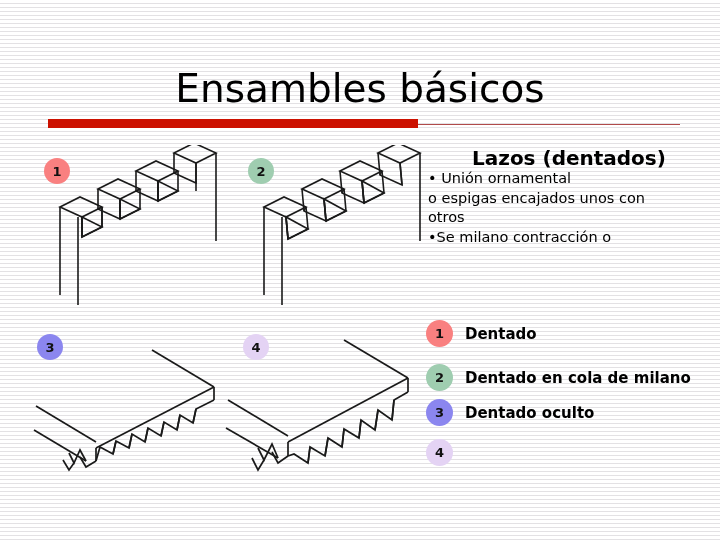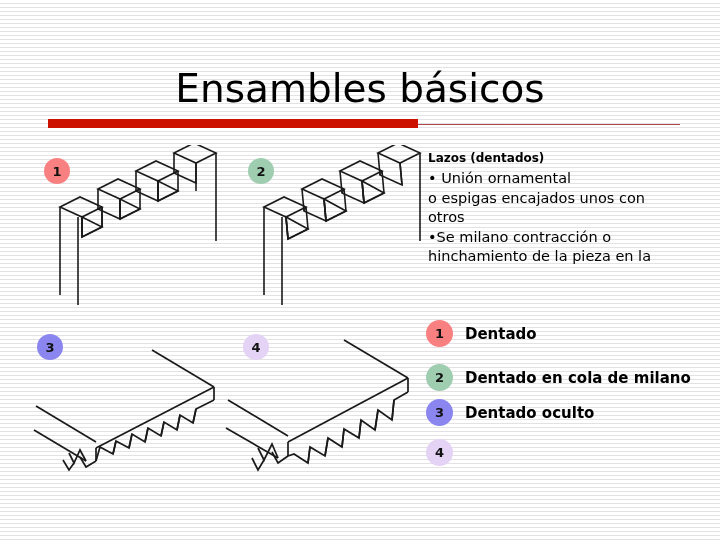--- a/index.html
+++ b/index.html
@@ -94,24 +94,25 @@
 
   
   #body-text {
     position: absolute;
     left: 428px;
     top: 148px;
     width: 268px;
     color: #000000;
   }
   #body-heading {
-    font-size: 12px;
+    font-size: 20px;
     font-weight: 700;
     line-height: 20px;
     margin-bottom: 1px;
+    margin-left: 44px;
   }
   .body-line {
     font-size: 14.5px;
     line-height: 19.5px;
     font-weight: 400;
   }
 
   
   #legend {
     position: absolute;
@@ -288,21 +289,20 @@
   <div class="badge b2" id="badge-2">2</div>
   <div class="badge b3" id="badge-3">3</div>
   <div class="badge b4" id="badge-4">4</div>
 
   <div id="body-text">
     <div id="body-heading">Lazos (dentados)</div>
     <div class="body-line">• Unión ornamental</div>
     <div class="body-line">o espigas encajados unos con</div>
     <div class="body-line">otros</div>
     <div class="body-line">•Se milano contracción o</div>
-    <div class="body-line">hinchamiento de la pieza en la</div>
   </div>
 
   <div id="legend">
     <div class="legend-row" id="legend-row-0">
       <div class="legend-badge c1">1</div>
       <div class="legend-label">Dentado</div>
     </div>
     <div class="legend-row" id="legend-row-1">
       <div class="legend-badge c2">2</div>
       <div class="legend-label">Dentado en cola de  milano</div>

